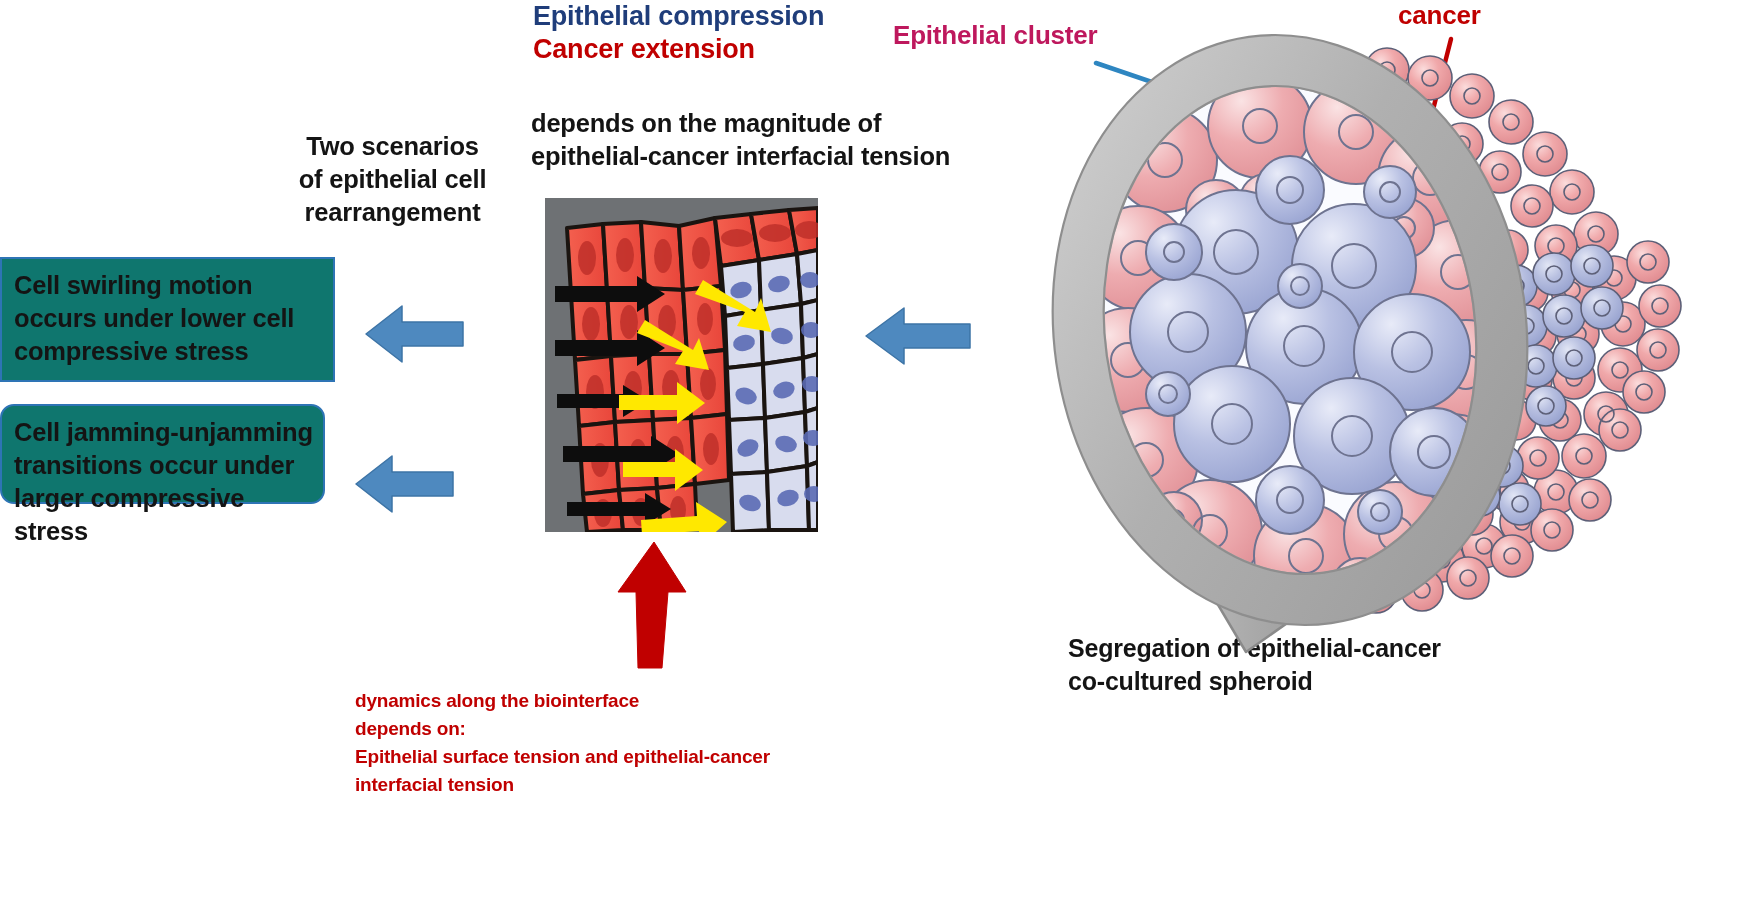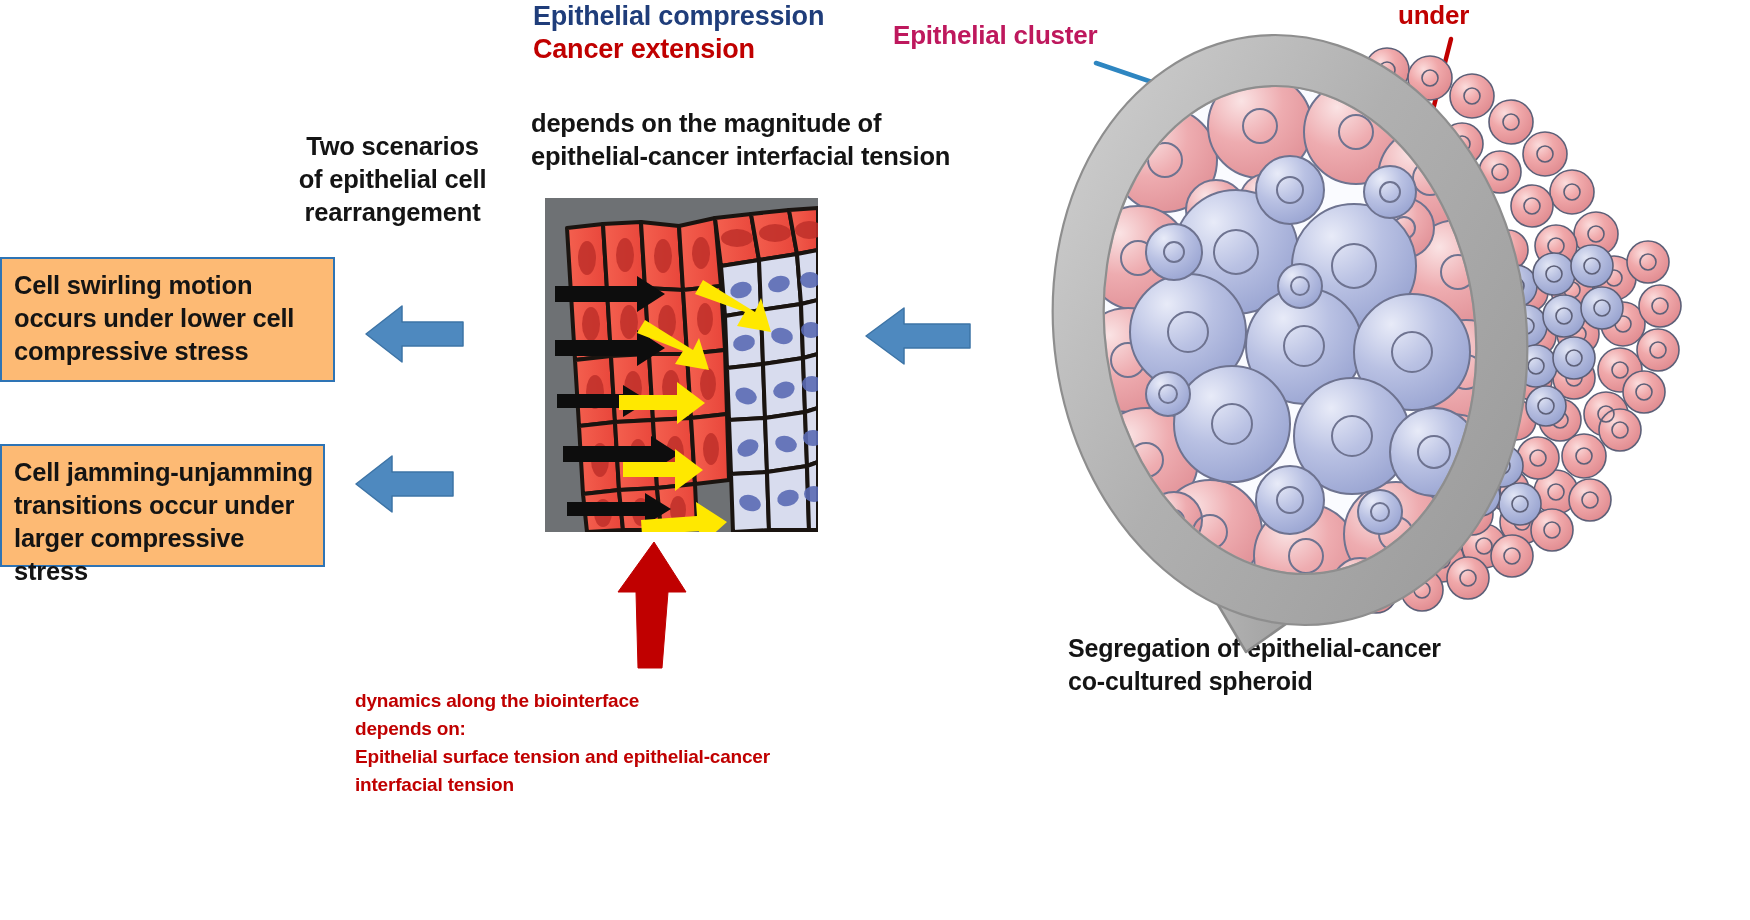--- a/index.html
+++ b/index.html
@@ -37,29 +37,29 @@
   #lbl-segregation{
     left:1068px;top:632px;font-size:25px;color:#141414;line-height:1.3;letter-spacing:-0.2px;
   }
   #lbl-dynamics{
     left:355px;top:687px;font-size:19px;color:#c00000;line-height:1.48;letter-spacing:-0.2px;
   }
 
   
   .stmt-box{
     position:absolute;box-sizing:border-box;
-    border:2px solid #2e74b5;background:#fdba74;
+    border:2px solid #2e74b5;background:#0f766e;
   }
   .stmt-box .stmt-text{
     position:absolute;left:12px;top:10px;right:6px;
     font-size:25.5px;font-weight:bold;color:#141414;line-height:1.30;
     white-space:pre-line;letter-spacing:-0.2px;
   }
   #box-swirling{left:0px;top:257px;width:335px;height:125px;}
-  #box-jamming{left:0px;top:444px;width:325px;height:123px;}
+  #box-jamming{left:0px;top:404px;width:325px;height:100px;border-radius:14px;}
 
   
   .arrow{position:absolute;}
 
   
   #cell-panel{
     position:absolute;left:545px;top:198px;width:273px;height:334px;
     background:#6e7174;overflow:hidden;
   }
   #cell-panel svg{display:block;}
@@ -81,21 +81,21 @@
 
   <div class="txt" id="lbl-two-scenarios">Two scenarios
 of epithelial cell
 rearrangement</div>
 
   <div class="txt" id="lbl-depends-magnitude">depends on the magnitude of
 epithelial-cancer interfacial tension</div>
 
   <div class="txt" id="lbl-epithelial-cluster">Epithelial cluster</div>
 
-  <div class="txt" id="lbl-cancer">under</div>
+  <div class="txt" id="lbl-cancer">cancer</div>
 
   <div class="txt" id="lbl-segregation">Segregation of epithelial-cancer
 co-cultured spheroid</div>
 
   <div class="txt" id="lbl-dynamics">dynamics along the biointerface
 depends on:
 Epithelial surface tension and epithelial-cancer
 interfacial tension</div>
 
   <div class="stmt-box" id="box-swirling">

